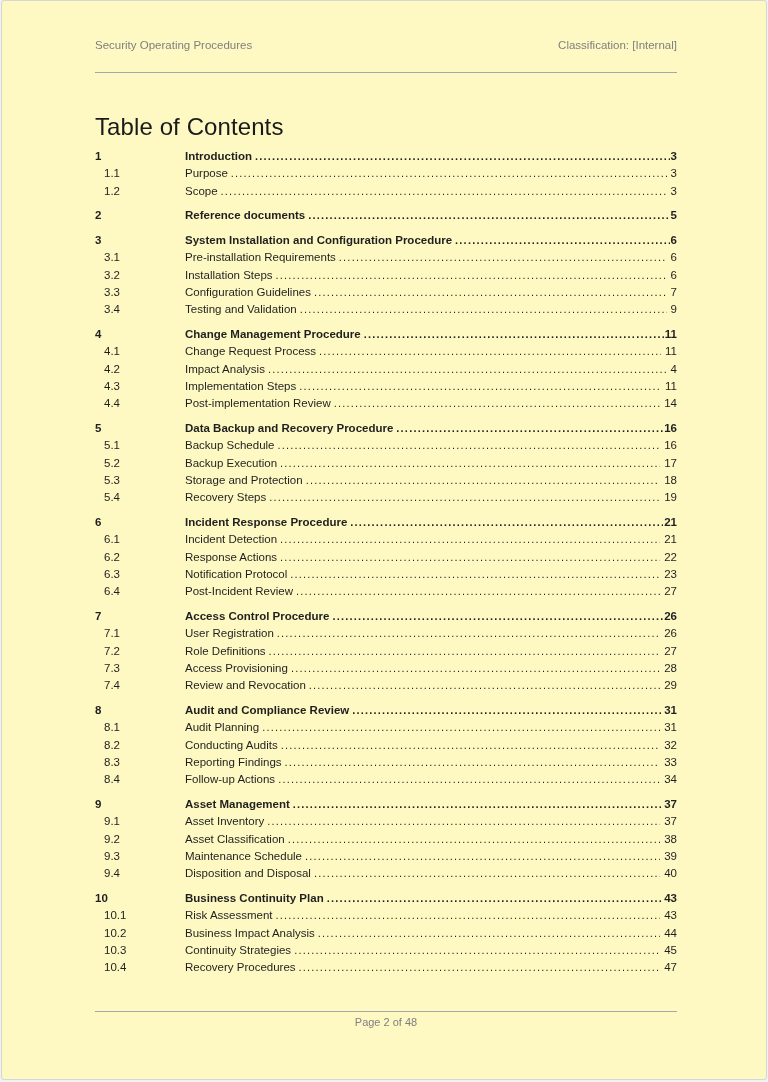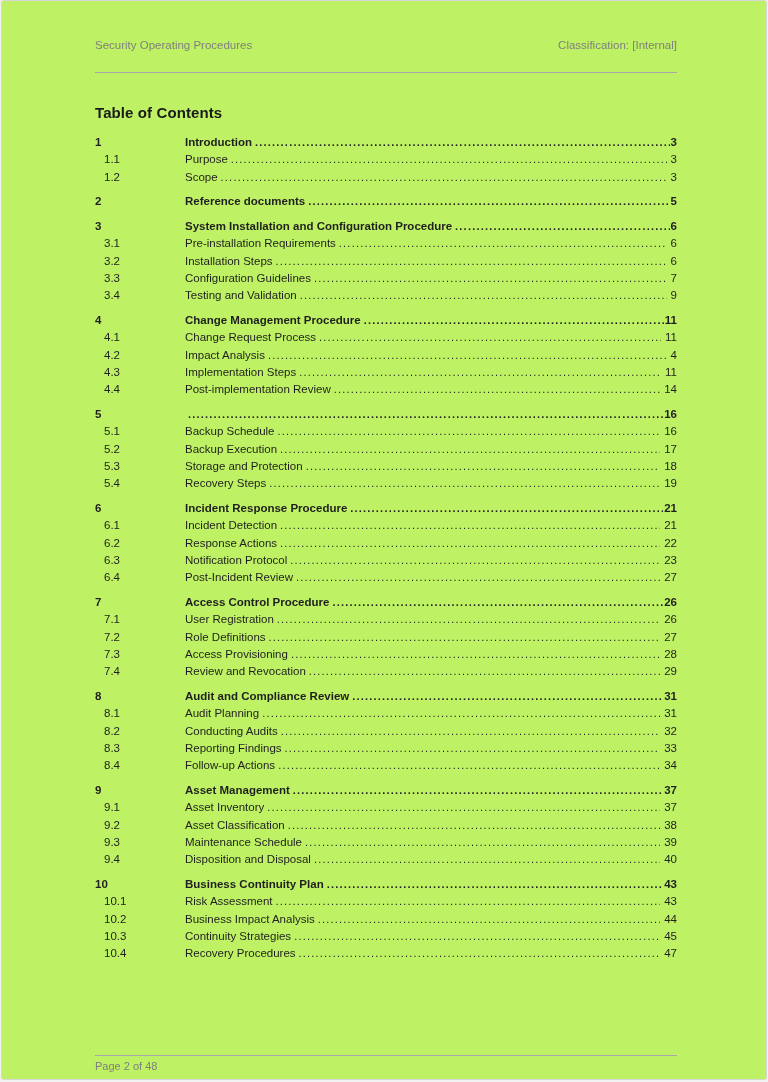--- a/index.html
+++ b/index.html
@@ -6,21 +6,21 @@
     margin: 0;
     padding: 0;
     background: #f2f2f2;
     font-family: "Liberation Sans", sans-serif;
   }
   .page {
     position: relative;
     width: 766px;
     height: 1080px;
     margin: 0 auto;
-    background: #bef264;
+    background: #fef9c3;
     border: 1px solid #d6d6d6;
     border-radius: 3px;
     box-sizing: border-box;
     overflow: hidden;
   }
   .content {
     position: absolute;
     left: 93px;
     top: 0;
     width: 582px;
@@ -35,24 +35,24 @@
     line-height: 14px;
     color: #7f7f7f;
   }
   .header-rule {
     margin-top: 20px;
     border-bottom: 1px solid #a6a6a6;
     height: 0;
   }
   
   .doc-title {
-    margin-top: 27px;
-    font-size: 15px;
+    margin-top: 41px;
+    font-size: 24px;
     line-height: 26px;
-    font-weight: 700;
+    font-weight: 400;
     color: #1a1a1a;
     letter-spacing: 0.1px;
   }
   
   .toc {
     margin-top: 8px;
     color: #1f1f1f;
   }
   .toc-chapter { margin-top: 7.5px; }
   .toc-row {
@@ -78,24 +78,24 @@
     letter-spacing: 1.2px;
     font-size: 11px;
   }
   .toc-page { flex: none; }
   .toc-row.lvl2 .toc-page { margin-left: 4px; }
   .toc-row.lvl1 .toc-page { margin-left: 1px; }
   
   .footer {
     position: absolute;
     left: 93px;
-    top: 1054px;
+    top: 1010px;
     width: 582px;
     border-top: 1px solid #a6a6a6;
-    text-align: left;
+    text-align: center;
   }
   .footer-text {
     display: inline-block;
     padding-top: 4px;
     font-size: 11px;
     color: #7f7f7f;
   }
 </style>
 </head>
 <body>
@@ -200,20 +200,21 @@
           <div class="toc-row lvl2">
     <span class="toc-num">4.4</span>
     <span class="toc-title">Post-implementation Review</span>
     <span class="leader">....................................................................................................................................................................................................................................................................</span>
     <span class="toc-page">14</span>
   </div>
         </div>
         <div class="toc-chapter">
           <div class="toc-row lvl1">
     <span class="toc-num">5</span>
+    <span class="toc-title">Data Backup and Recovery Procedure</span>
     <span class="leader">....................................................................................................................................................................................................................................................................</span>
     <span class="toc-page">16</span>
   </div>
           <div class="toc-row lvl2">
     <span class="toc-num">5.1</span>
     <span class="toc-title">Backup Schedule</span>
     <span class="leader">....................................................................................................................................................................................................................................................................</span>
     <span class="toc-page">16</span>
   </div>
           <div class="toc-row lvl2">

